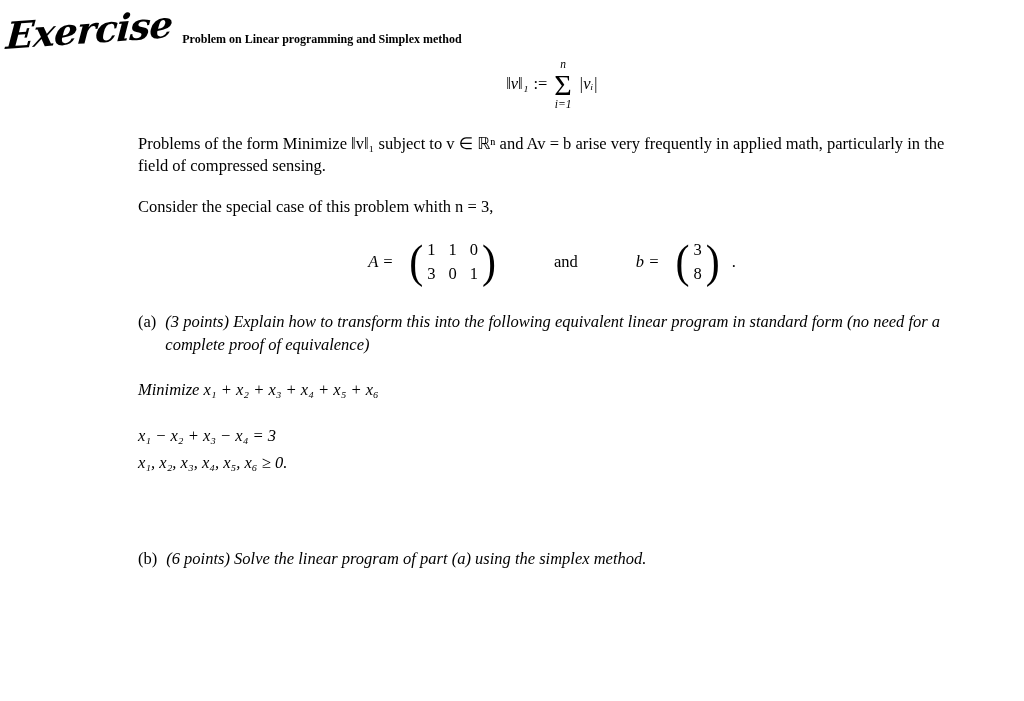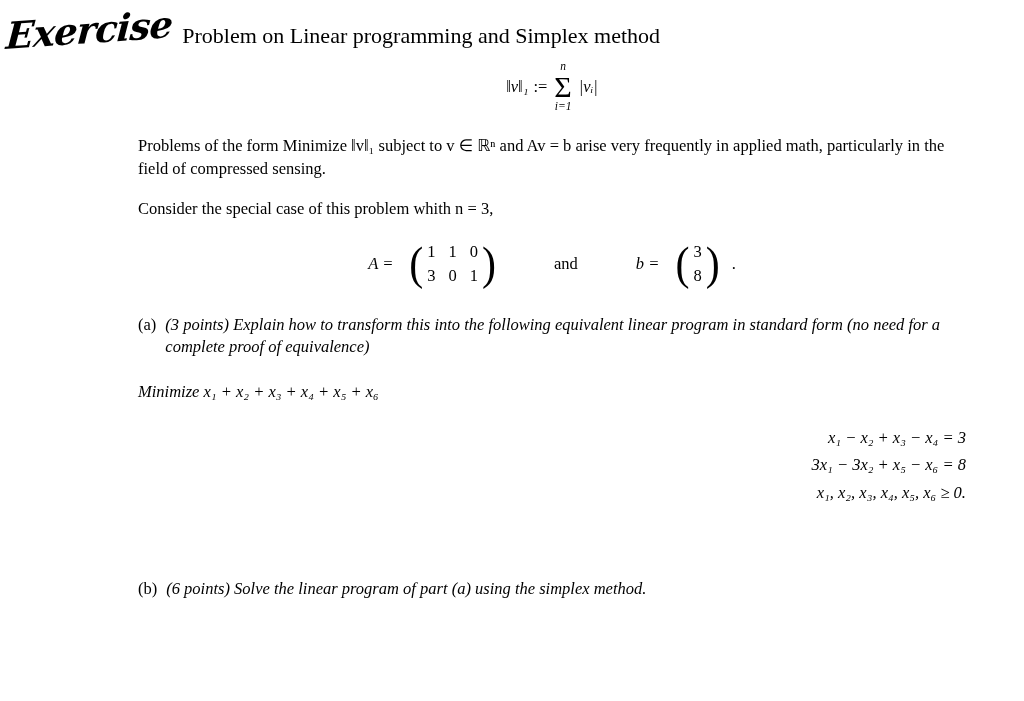--- a/index.html
+++ b/index.html
@@ -17,21 +17,21 @@
     margin-left: -132px; margin-bottom: 10px;
   }
   .script-label {
     font-family: "DejaVu Serif", serif;
     font-style: italic; font-weight: bold;
     font-size: 37px; line-height: 1;
     transform: rotate(-4deg) skewX(-8deg);
     display: inline-block;
     letter-spacing: -1px;
   }
-  .doc-title { font-weight: normal; font-size: 22px; }
+  .doc-title { font-weight: bold; font-size: 12px; }
 
   .intro-line { margin-top: 4px; }
   .math-var { font-style: italic; }
 
   .sum-formula {
     display: flex; justify-content: center; align-items: center;
     gap: 5px; margin: 10px 0 22px 0;
   }
   .sigma-col {
     display: flex; flex-direction: column; align-items: center;
@@ -64,21 +64,21 @@
 
   .part { display: flex; gap: 9px; margin-top: 26px; }
   .part-label { flex: 0 0 auto; }
   .part-body { max-width: 790px; font-style: italic; }
 
   .centered-math {
     text-align: left; font-style: italic; margin: 22px 0 20px 0;
   }
   .under-constraints { margin: 18px 0 0 37px; }
   .constraints {
-    text-align: right; font-style: italic;
+    text-align: left; font-style: italic;
     margin-top: 16px; line-height: 1.66;
   }
   .part-b-block { margin-top: 72px; }
 </style>
 </head>
 <body>
 
 <div class="page">
 
   <div class="header-row">
@@ -135,21 +135,20 @@
     <span class="part-body">
       <span>(3 points)</span><span> Explain how to transform this into the following equivalent linear program in standard form (no need for a complete proof of equivalence)</span>
     </span>
   </div>
 
   <div class="centered-math">Minimize x₁ + x₂ + x₃ + x₄ + x₅ + x₆</div>
 
 
   <div class="constraints">
     <div>x₁ − x₂ + x₃ − x₄ = 3</div>
-    <div>3x₁ − 3x₂ + x₅ − x₆ = 8</div>
     <div>x₁, x₂, x₃, x₄, x₅, x₆ ≥ 0.</div>
   </div>
 
   <div class="part part-b-block">
     <span class="part-label">(b)</span>
     <span class="part-body">
       <span>(6 points)</span><span> Solve the linear program of part (a) using the simplex method.</span>
     </span>
   </div>
 

